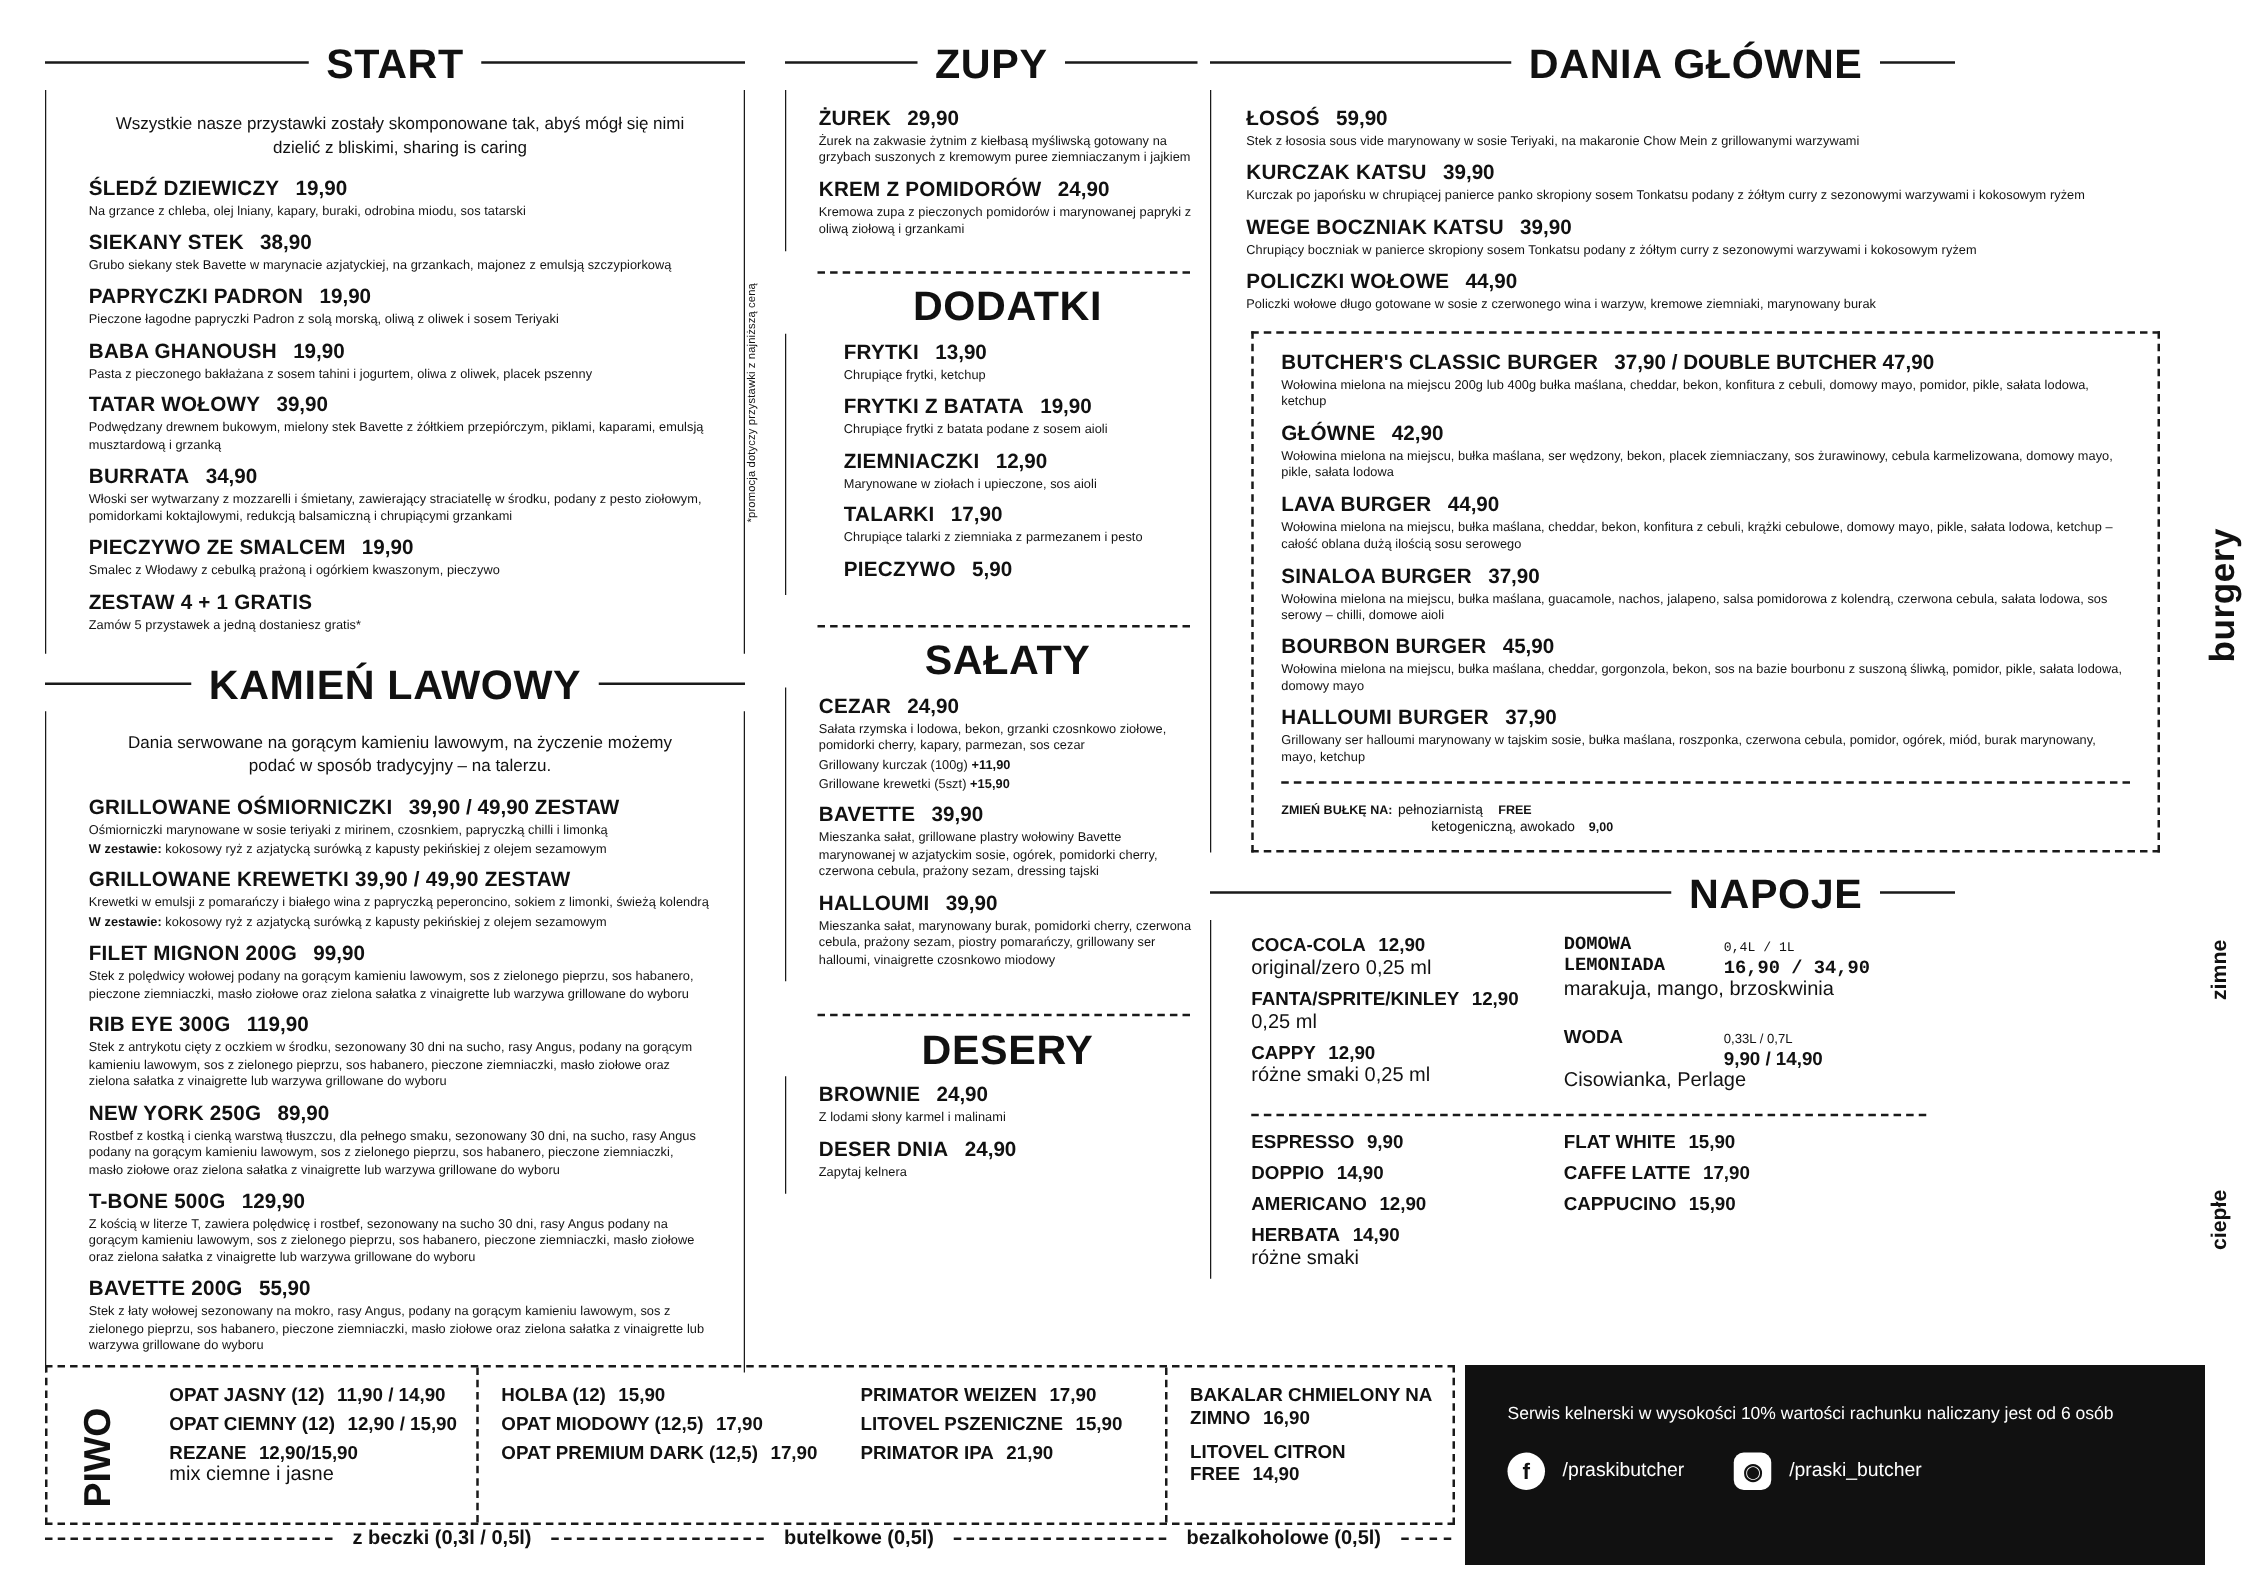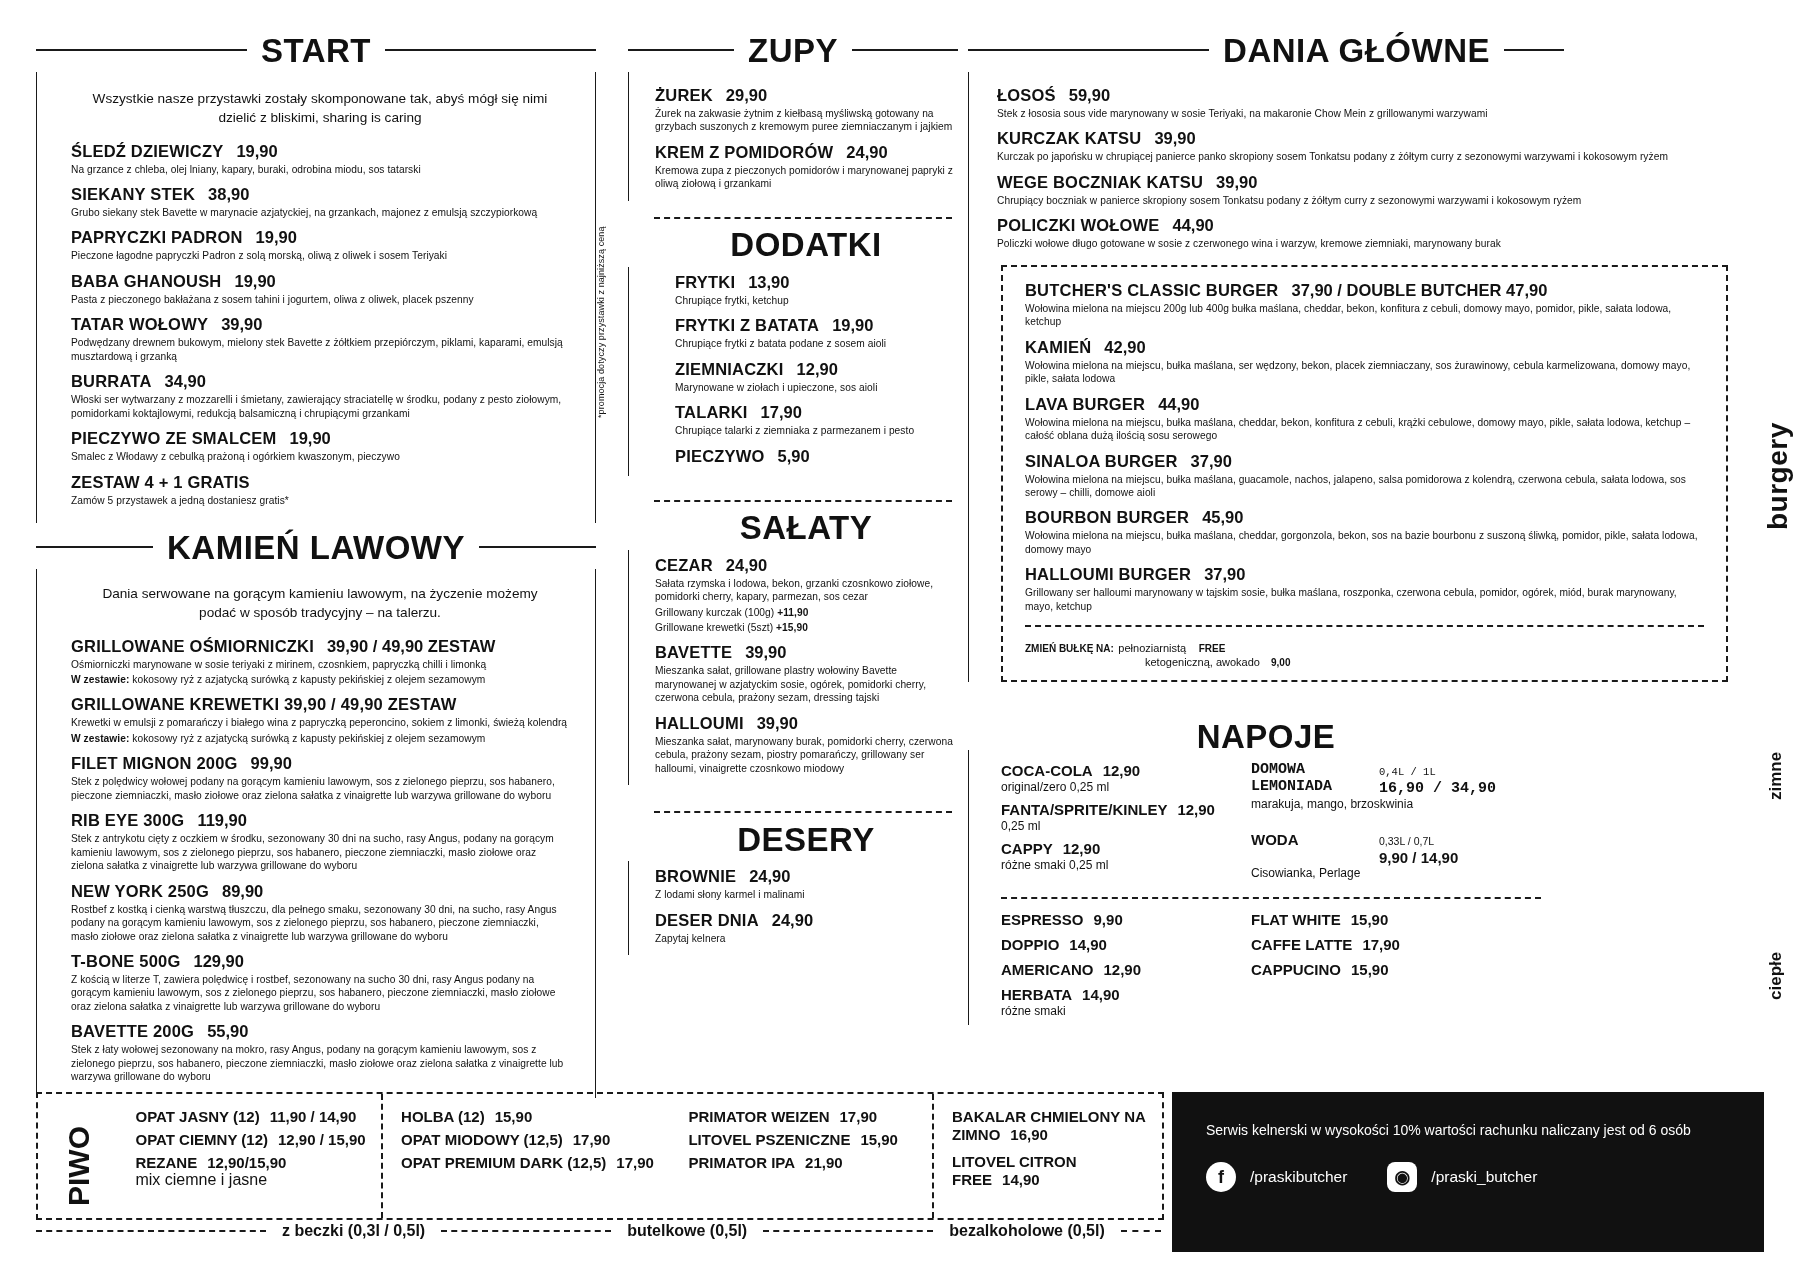--- a/index.html
+++ b/index.html
@@ -80,21 +80,21 @@
   .vert.small { font-size: 9px; font-weight: 400; letter-spacing: .1px; }
   .vert.med { font-size: 17px; font-weight: 700; }
 
   
   .drinks { display: flex; gap: 0; }
   .drinks .dcol { width: 250px; }
   .drinks .dcol.wide { width: 300px; }
   .drow { margin-bottom: 7px; }
   .drow .nm { font-size: 15px; font-weight: 700; }
   .drow .pr { font-size: 15px; font-weight: 700; margin-left: 10px; }
-  .drow .sub { font-size: 12px; }
+  .drow .sub { font-size: 16px; }
   .dsep { border-top: 2.4px dashed #1a1a1a; margin: 10px 0 12px; }
   .vol { font-size: 10.5px; display: inline-block; text-align: center; }
 
   
   .beerstrip {
     position: absolute; left: 36px; top: 1092px; width: 1128px; height: 128px;
     border: 2.4px dashed #1a1a1a;
     display: flex;
   }
   .beerstrip .bw { padding: 14px 10px 0 18px; }
@@ -335,21 +335,21 @@
         <span class="nm">POLICZKI WOŁOWE</span><span class="pr">44,90</span>
         <div class="ds">Policzki wołowe długo gotowane w sosie z czerwonego wina i warzyw, kremowe ziemniaki, marynowany burak</div>
       </div>
 
       <div class="burgerbox">
         <div class="item">
           <span class="nm">BUTCHER'S CLASSIC BURGER</span><span class="pr">37,90 / DOUBLE BUTCHER    47,90</span>
           <div class="ds">Wołowina mielona na miejscu 200g lub 400g bułka maślana, cheddar, bekon, konfitura z cebuli, domowy mayo, pomidor, pikle, sałata lodowa, ketchup</div>
         </div>
         <div class="item">
-          <span class="nm">KAMIEŃ</span><span class="pr">42,90</span>
+          <span class="nm">GŁÓWNE</span><span class="pr">42,90</span>
           <div class="ds">Wołowina mielona na miejscu, bułka maślana, ser wędzony, bekon, placek ziemniaczany, sos żurawinowy, cebula karmelizowana, domowy mayo, pikle, sałata lodowa</div>
         </div>
         <div class="item">
           <span class="nm">LAVA BURGER</span><span class="pr">44,90</span>
           <div class="ds">Wołowina mielona na miejscu, bułka maślana, cheddar, bekon, konfitura z cebuli, krążki cebulowe, domowy mayo, pikle, sałata lodowa, ketchup – całość oblana dużą ilością sosu serowego</div>
         </div>
         <div class="item">
           <span class="nm">SINALOA BURGER</span><span class="pr">37,90</span>
           <div class="ds">Wołowina mielona na miejscu, bułka maślana, guacamole, nachos, jalapeno, salsa pomidorowa z kolendrą, czerwona cebula, sałata lodowa,  sos serowy – chilli, domowe aioli</div>
         </div>
@@ -369,21 +369,21 @@
             <span class="lbl" style="margin-left:8px;">FREE</span>
           </div>
           <div class="row2">
             <span class="v">ketogeniczną, awokado</span>
             <span class="lbl" style="margin-left:8px;">9,00</span>
           </div>
         </div>
       </div>
     </div>
 
-    <div class="sec-head" style="width:596px; margin-top:24px;flex-direction:column;">
+    <div class="sec-head" style="width:596px; margin-top:10px;">
       <div class="rule"></div>
       <h2>NAPOJE</h2>
       <div class="rule short"></div>
     </div>
 
     <div class="right-body" style="padding-top:12px;padding-left:32px;">
       <div class="drinks">
         <div class="dcol">
           <div class="drow">
             <span class="nm">COCA-COLA</span><span class="pr">12,90</span>

